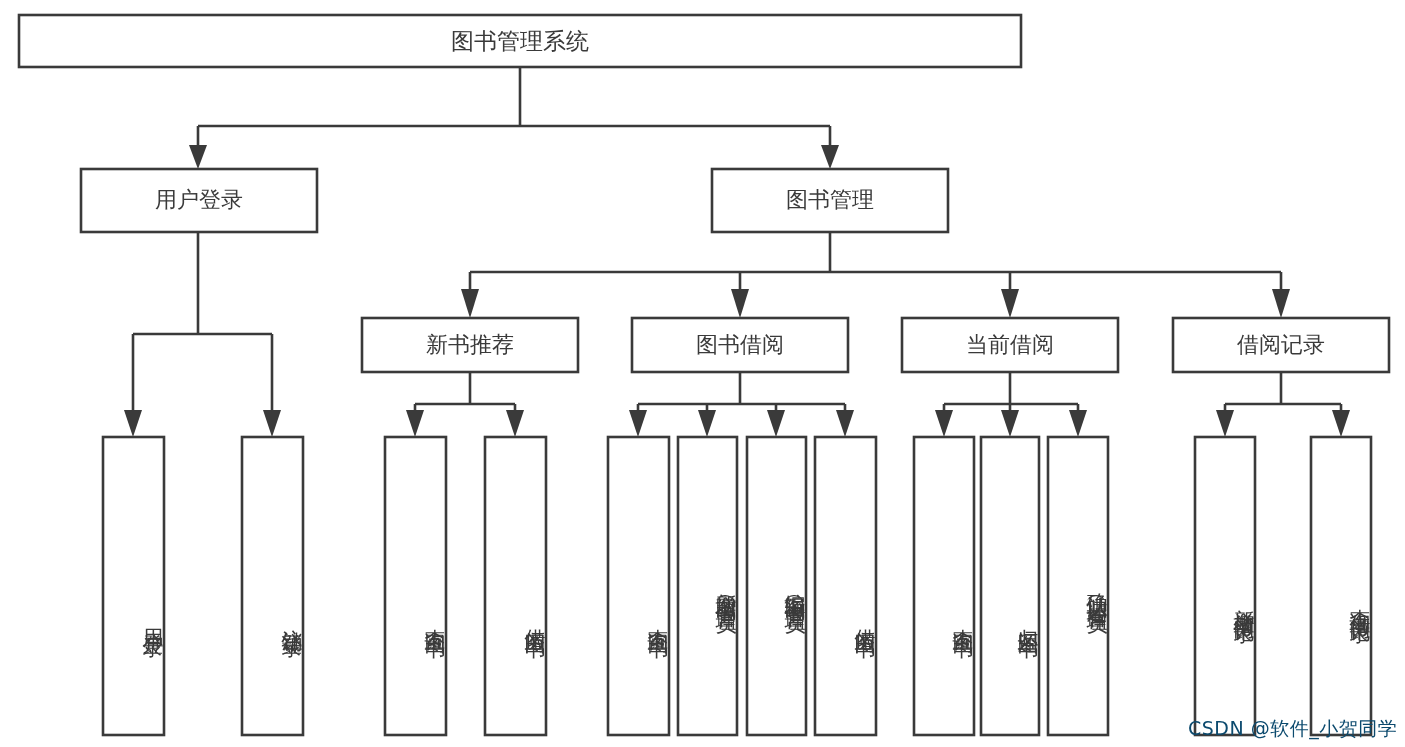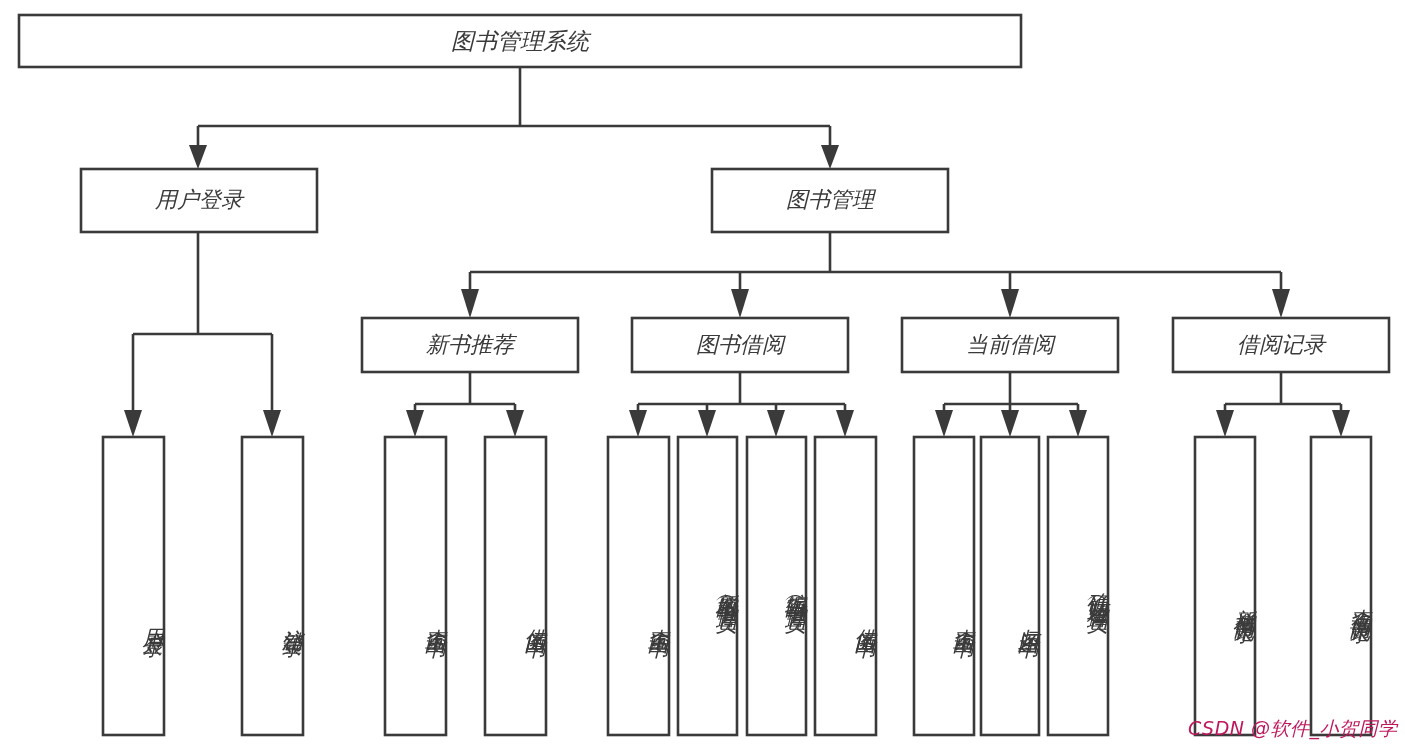--- a/index.html
+++ b/index.html
@@ -12,21 +12,20 @@
     width: 1405px;
     height: 747px;
     overflow: hidden;
     font-family: "DejaVu Sans", "Liberation Sans", sans-serif;
   }
   #diagram-root {
     position: relative;
     width: 1405px;
     height: 538px;
     background: #ffffff;
-    font-style: italic;
   }
   svg.diagram-canvas {
     position: absolute;
     left: 0;
     top: 0;
     width: 1405px;
     height: 747px;
     display: block;
   }
   .node-box {
@@ -75,21 +74,21 @@
     white-space: nowrap;
     pointer-events: none;
     user-select: none;
   }
   .watermark {
     position: absolute;
     left: 1188px;
     top: 716px;
     font-family: "DejaVu Sans", "Liberation Sans", sans-serif;
     font-size: 19px;
-    color: #be185d;
+    color: #0c4a6e;
     white-space: nowrap;
     letter-spacing: 0.5px;
   }
 </style>
 </head>
 <body>
 
 <div id="diagram-root">
 
   <svg class="diagram-canvas" viewBox="0 0 1405 747" xmlns="http://www.w3.org/2000/svg">

